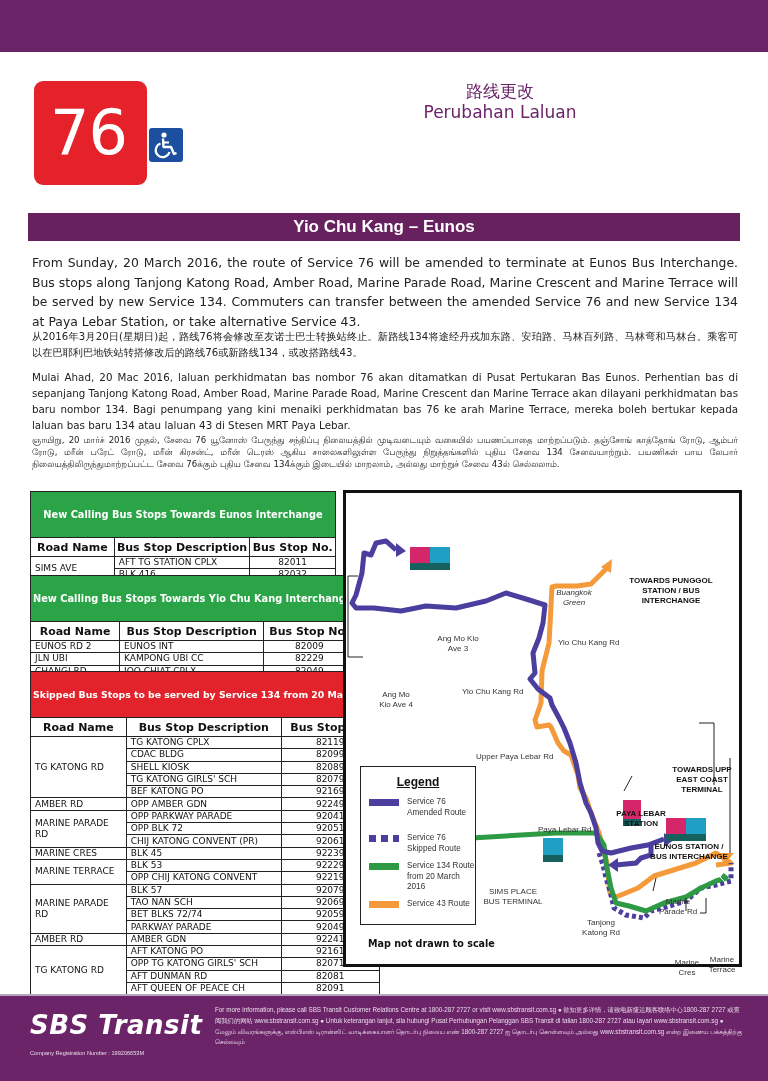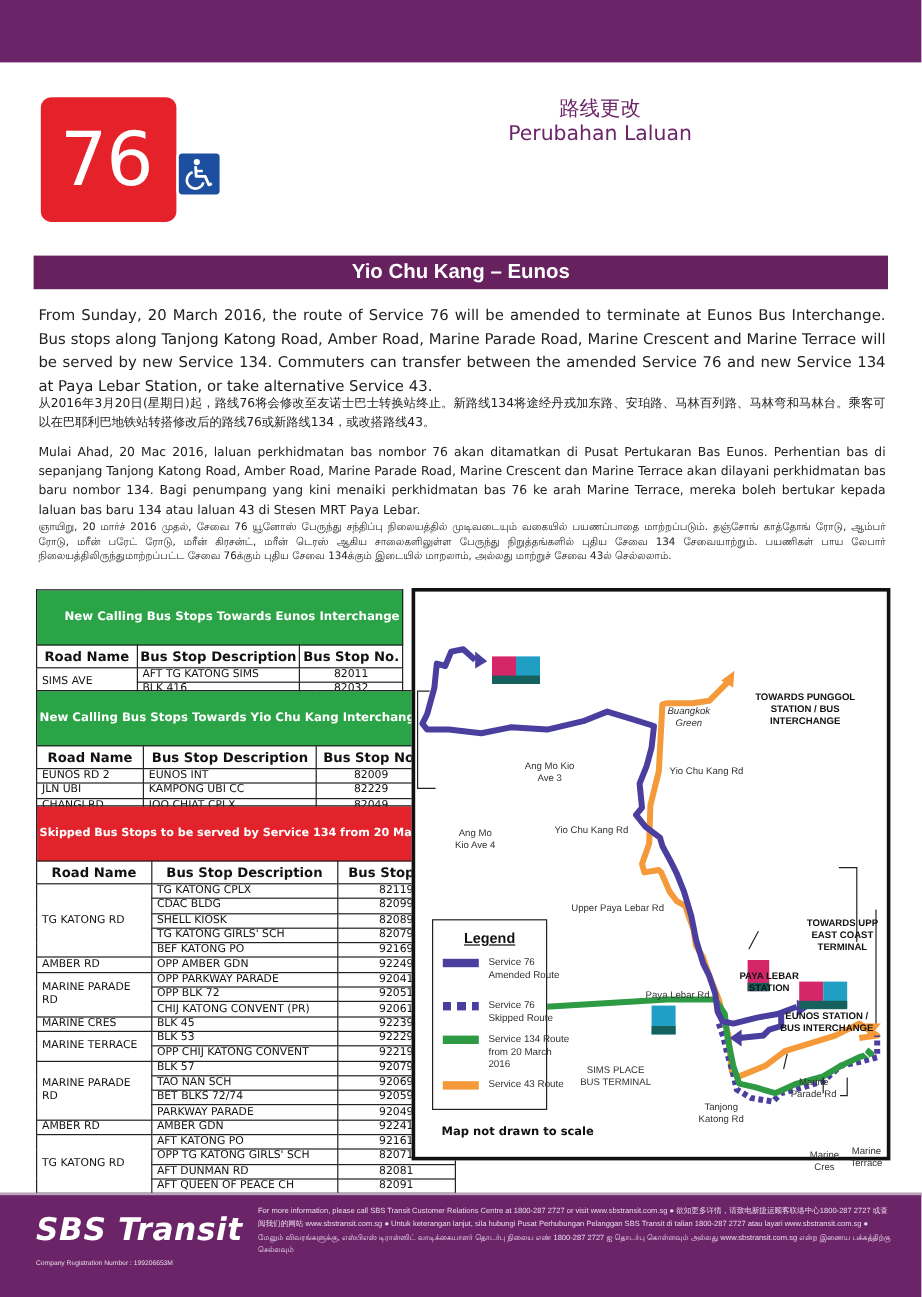--- a/index.html
+++ b/index.html
@@ -22,36 +22,36 @@
   .route-bar { position: absolute; left: 28px; top: 213px; width: 712px; height: 28px; background: #66215e; color: #fff; text-align: center; font-family: "Liberation Sans", sans-serif; font-weight: bold; font-size: 17px; line-height: 28px; }
 
   .para { position: absolute; left: 32px; width: 706px; color: #222; text-align: justify; }
   .p-en { top: 253px; font-size: 12.4px; line-height: 19.5px; }
   .p-zh { top: 329px; font-size: 10.2px; line-height: 16px; }
   .p-ms { top: 369px; font-size: 10.3px; line-height: 16px; }
   .p-ta { top: 434px; font-size: 8.6px; line-height: 12px; }
 
   table.stops { position: absolute; left: 30px; width: 306px; border-collapse: collapse; font-family: "DejaVu Sans", sans-serif; }
   table.stops th, table.stops td { border: 1.4px solid #222; }
-  table.stops .cap { color: #fff; font-weight: bold; font-size: 9.8px; text-align: right; height: 22px; padding: 17px 2px; white-space: nowrap; }
+  table.stops .cap { color: #fff; font-weight: bold; font-size: 9.8px; text-align: center; height: 22px; padding: 17px 2px; white-space: nowrap; }
   table.stops .cap.green { background: #2aa446; }
   table.stops .cap.red { background: #e2232b; font-size: 9.3px; }
   table.stops th.hdr { font-size: 11px; font-weight: bold; height: 19px; background: #fff; }
   table.stops td { font-size: 9px; height: 12.3px; padding: 0 4px; line-height: 11px; }
   table.stops td.num { text-align: center; }
   .t1 { top: 491px; }
   .t2 { top: 575px; }
   .t3 { top: 671px; }
   .t3 th.hdr { height: 20px; }
 
   .map-frame { position: absolute; left: 343px; top: 490px; width: 399px; height: 477px; border: 3px solid #111; background: #fff; }
   .map-frame svg { position: absolute; left: 0; top: 0; }
   .map-label { position: absolute; font-family: "Liberation Sans", sans-serif; font-size: 8px; color: #333; text-align: center; line-height: 10px; white-space: nowrap; margin-top: 47px; }
   .map-label.bold { font-weight: bold; color: #111; }
-  .legend { position: absolute; left: 14px; top: 273px; width: 96px; height: 159px; border: 1.2px solid #222; background: #fff; }
+  .legend { position: absolute; left: 14px; top: 273px; width: 116px; height: 159px; border: 1.2px solid #222; background: #fff; }
   .legend-title { position: absolute; left: 0; top: 8px; width: 100%; text-align: center; font-family: "Liberation Sans", sans-serif; font-weight: bold; font-size: 12px; text-decoration: underline; }
   .legend-item { position: absolute; left: 8px; font-family: "Liberation Sans", sans-serif; font-size: 8.2px; line-height: 10.5px; color: #333; }
   .legend-swatch { position: absolute; left: 0; top: 2px; width: 30px; height: 7px; }
   .legend-text { position: absolute; left: 38px; top: 0; width: 70px; white-space: normal; }
   .map-note { position: absolute; left: 22px; top: 445px; font-family: "DejaVu Sans", sans-serif; font-weight: bold; font-size: 9.6px; color: #111; }
 
   .footer { position: absolute; left: 0; top: 994px; width: 768px; height: 87px; background: #6b2468; border-top: 2px solid #b7a4b8; }
   .logo { position: absolute; left: 30px; top: 14px; color: #fff; font-family: "DejaVu Sans", sans-serif; font-weight: bold; font-style: italic; font-size: 26px; letter-spacing: 0.5px; }
   .logo-reg { position: absolute; left: 30px; top: 54px; color: #e8dbe8; font-family: "Liberation Sans", sans-serif; font-size: 5.6px; }
   .footer-text { position: absolute; left: 215px; top: 9px; width: 530px; color: #eadcea; font-family: "Liberation Sans", sans-serif; font-size: 6.3px; line-height: 10.8px; }
@@ -97,21 +97,21 @@
       <tr>
         <th colspan="3" class="cap green">New Calling Bus Stops Towards Eunos Interchange</th>
       </tr>
   <tr>
     <th class="hdr">Road Name</th>
     <th class="hdr">Bus Stop Description</th>
     <th class="hdr">Bus Stop No.</th>
   </tr>
   <tr>
     <td rowspan="2">SIMS AVE</td>
-    <td>AFT TG KATONG SIMS</td>
+    <td>AFT TG STATION CPLX</td>
     <td class="num">82011</td>
   </tr>
   <tr>
     <td>BLK 416</td>
     <td class="num">82032</td>
   </tr>
   <tr>
     <td>EUNOS RD 2</td>
     <td>EUNOS INT</td>
     <td class="num">82009</td>

